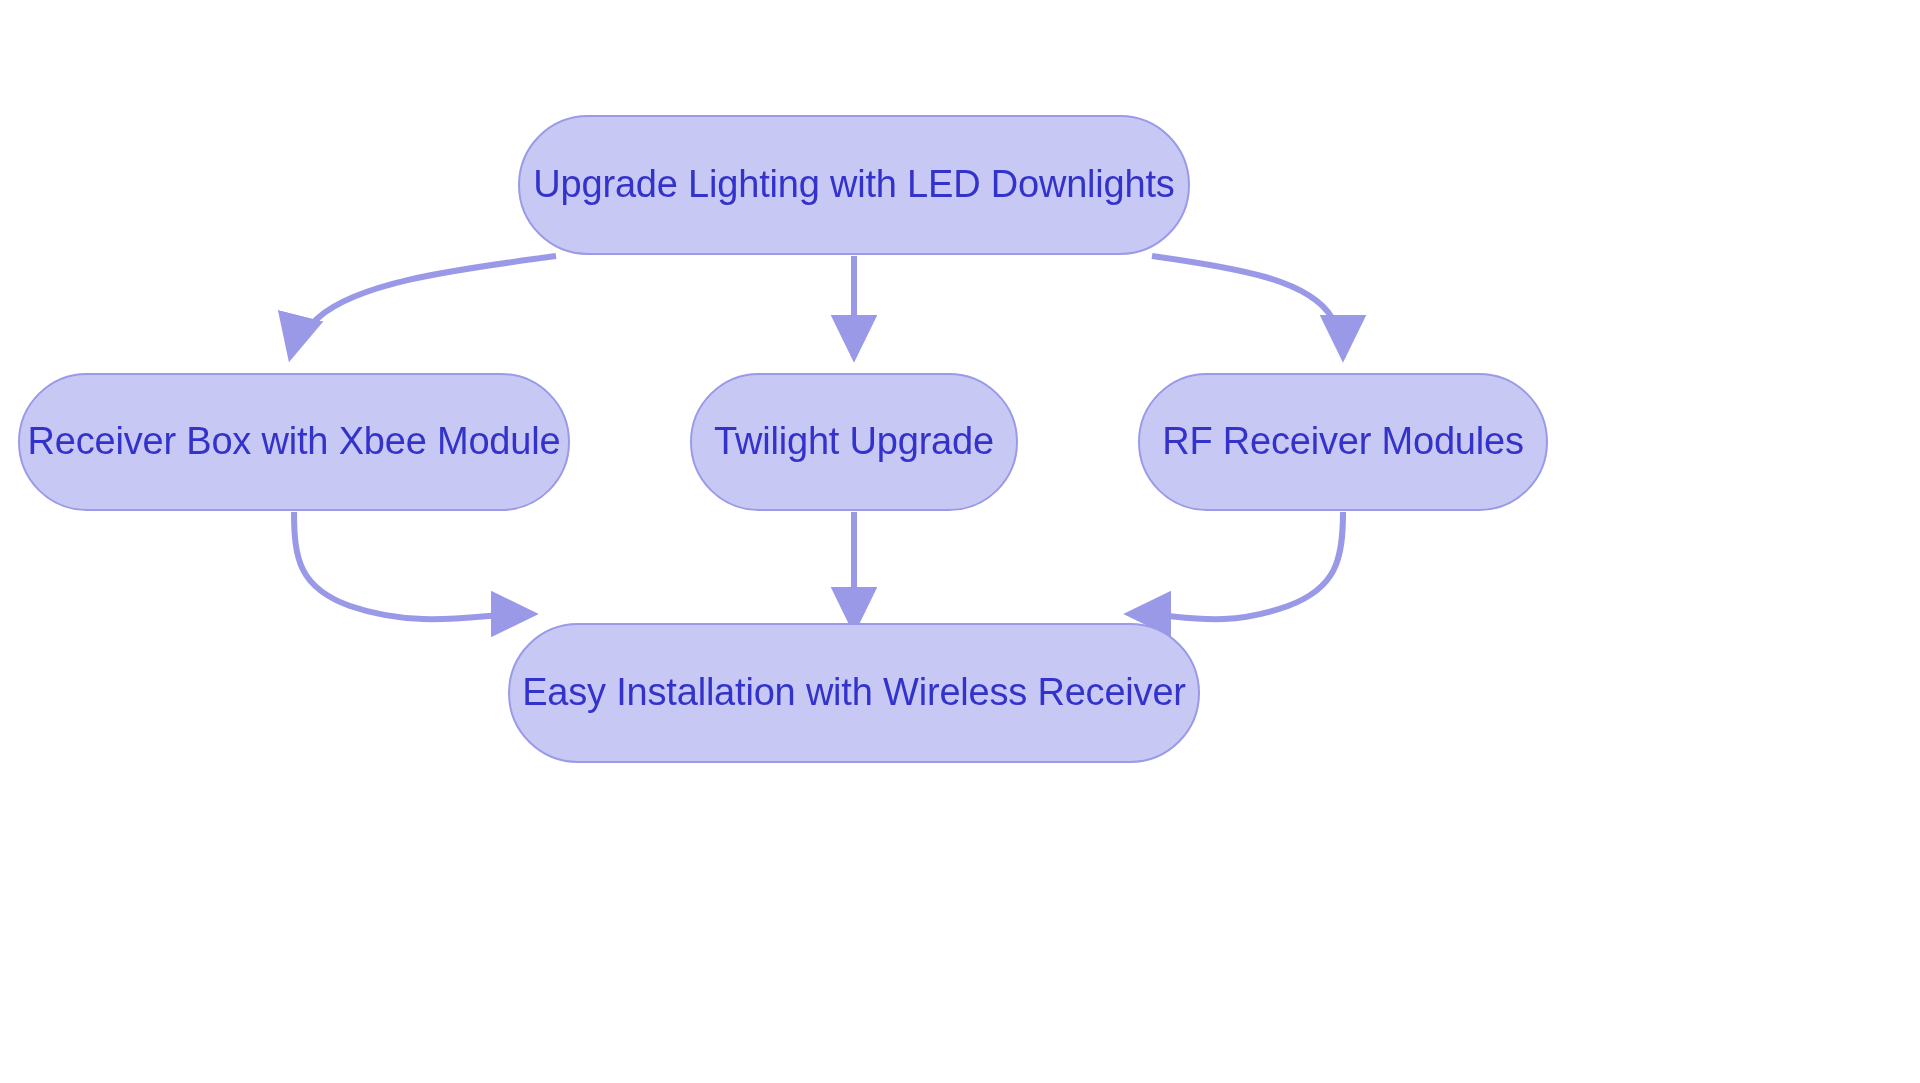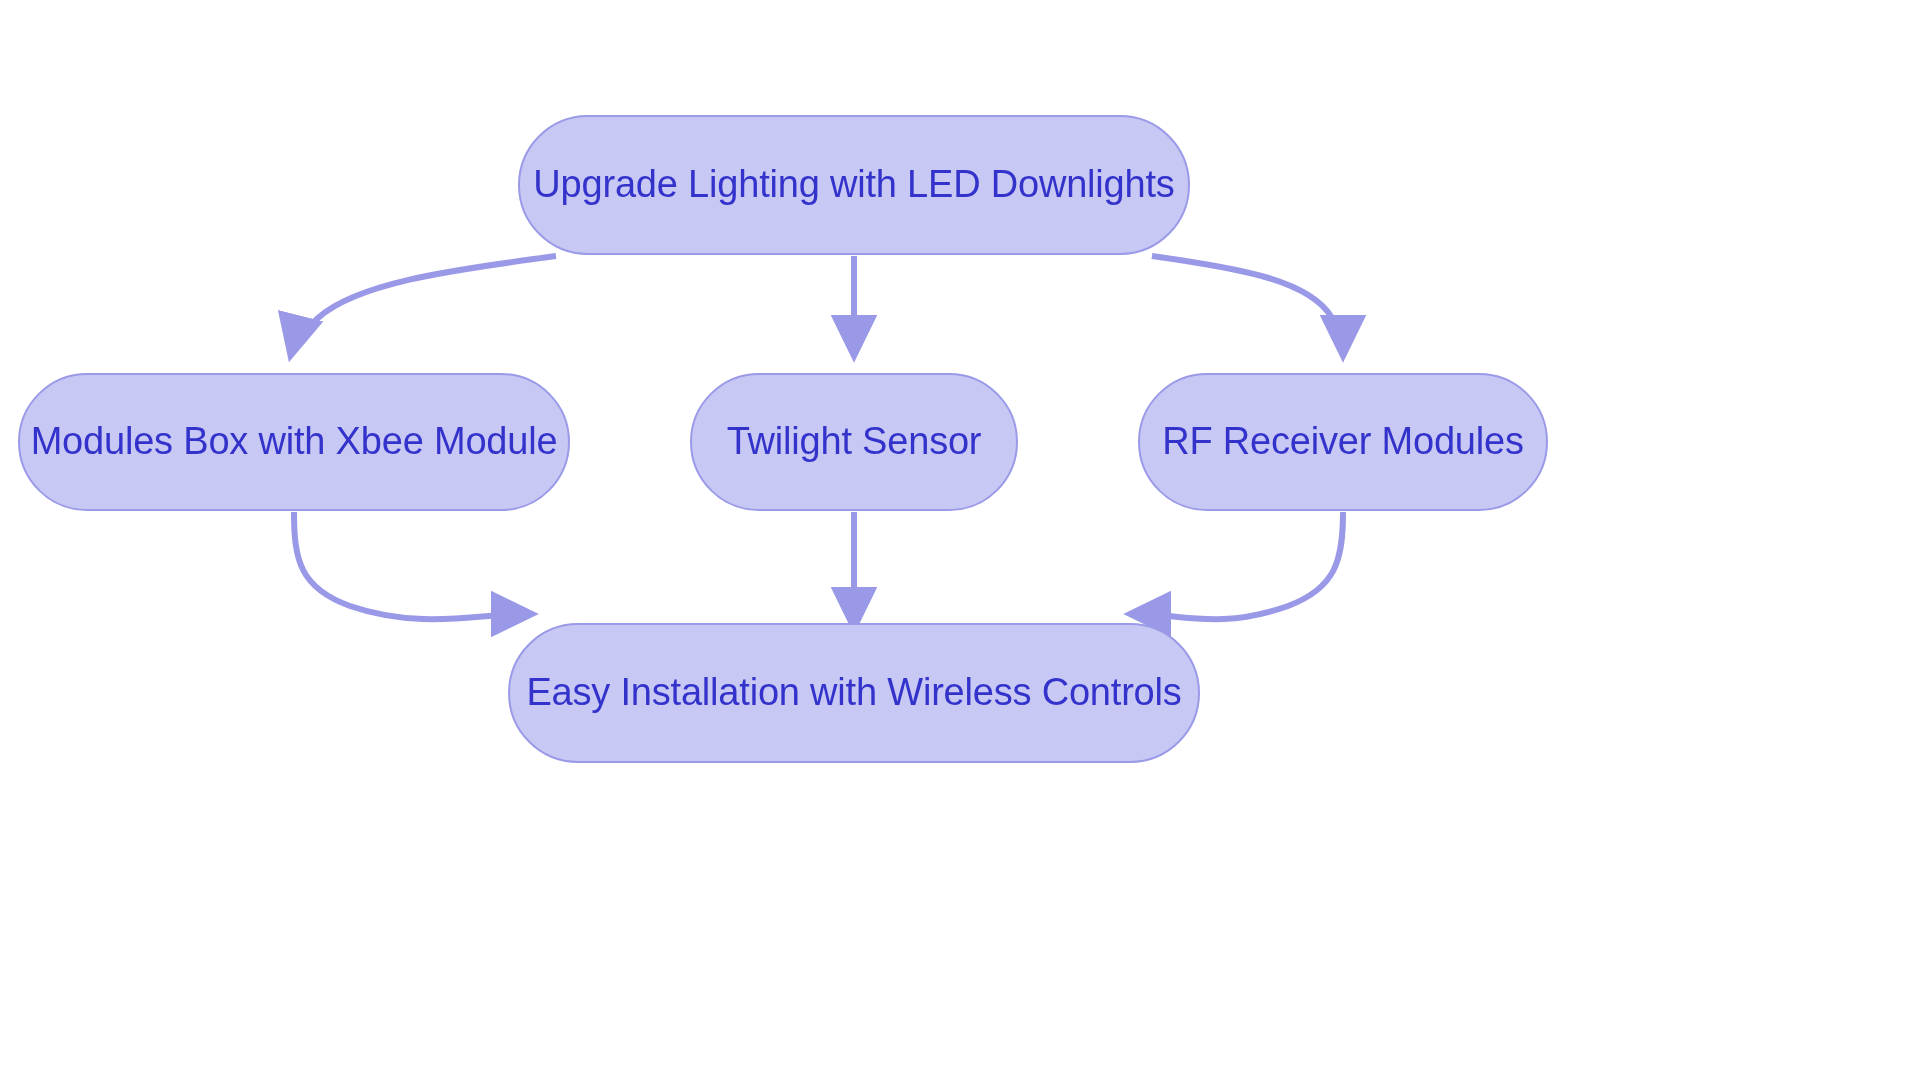--- a/index.html
+++ b/index.html
@@ -88,28 +88,28 @@
     <path class="edge-path" marker-end="url(#arrowhead)" d="M 854,512 L 854,618"></path>
 
     <path class="edge-path" marker-end="url(#arrowhead-left)" d="M 1343,512 C 1343,560 1336,588 1288,606 C 1220,630 1180,614 1140,614"></path>
   </svg>
 
   <div class="node" id="node-top">
     <span class="node-label">Upgrade Lighting with LED Downlights</span>
   </div>
 
   <div class="node" id="node-control">
-    <span class="node-label">Modules Box with Xbee Module</span>
+    <span class="node-label">Receiver Box with Xbee Module</span>
   </div>
 
   <div class="node" id="node-twilight">
-    <span class="node-label">Twilight Sensor</span>
+    <span class="node-label">Twilight Upgrade</span>
   </div>
 
   <div class="node" id="node-rf">
     <span class="node-label">RF Receiver Modules</span>
   </div>
 
   <div class="node" id="node-easy">
-    <span class="node-label">Easy Installation with Wireless Controls</span>
+    <span class="node-label">Easy Installation with Wireless Receiver</span>
   </div>
 
 </div>
 
 </body></html>

